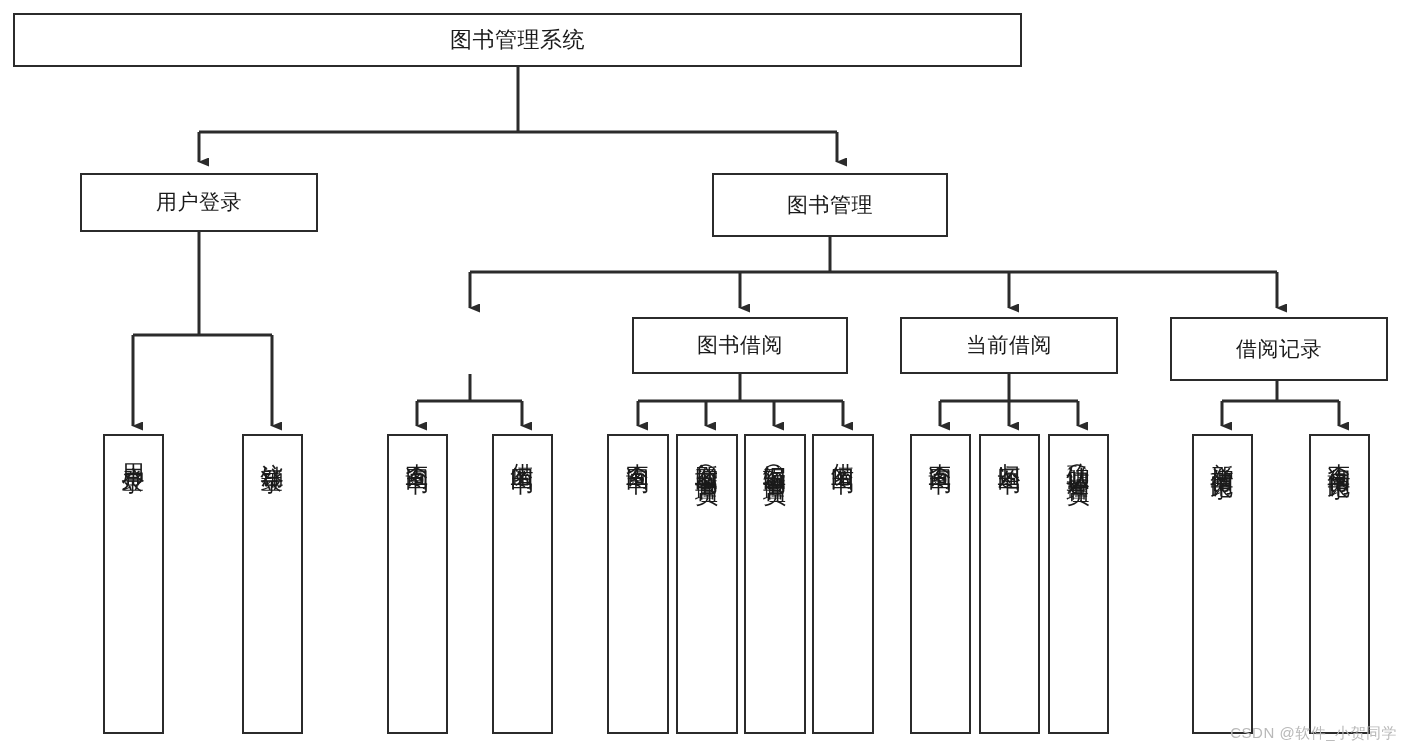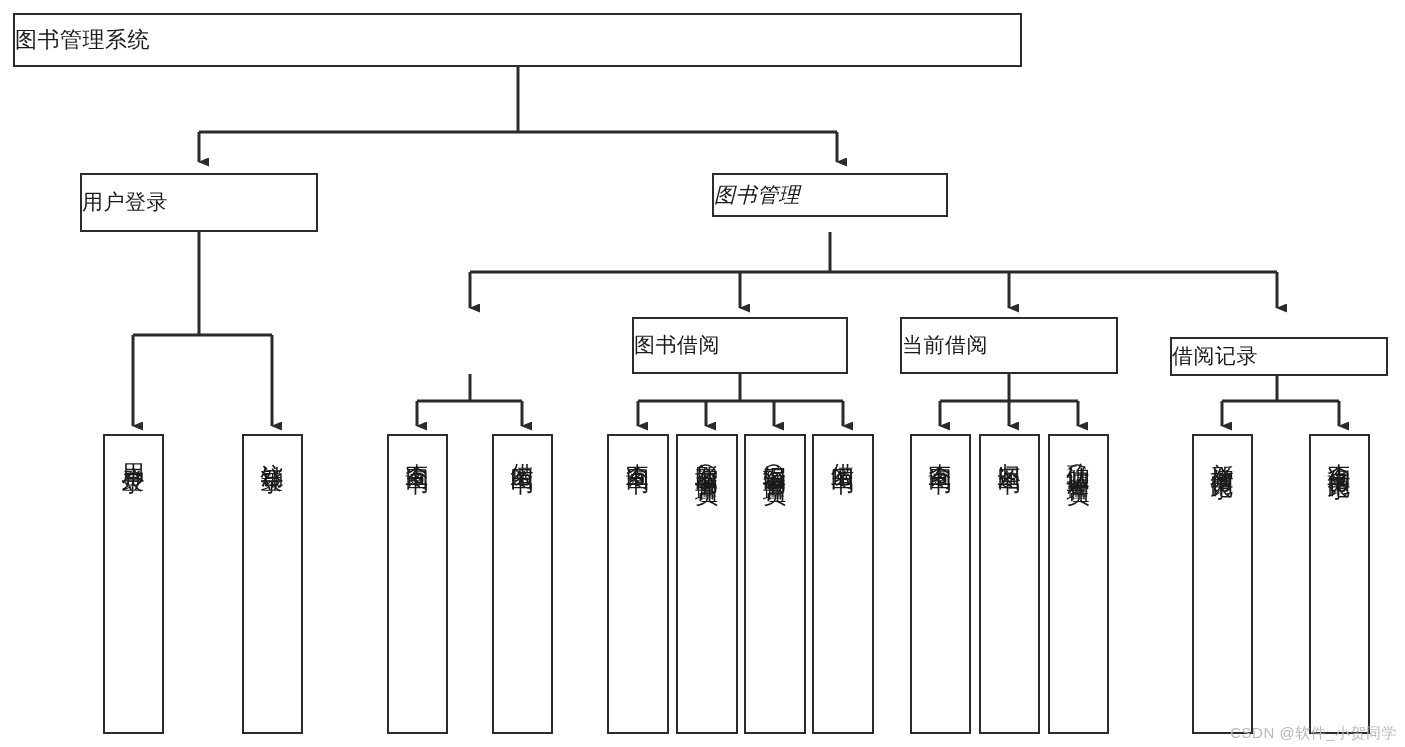--- a/index.html
+++ b/index.html
@@ -26,21 +26,21 @@
     height: 747px;
     pointer-events: none;
   }
   .node {
     position: absolute;
     box-sizing: border-box;
     background: #ffffff;
     border: 2px solid #2b2b2b;
     display: flex;
     align-items: center;
-    justify-content: flex-start;
+    justify-content: center;
     color: #1a1a1a;
     z-index: 2;
   }
   .node-label {
     display: block;
     text-align: center;
     line-height: 1.18;
     letter-spacing: 0.5px;
     white-space: pre-line;
   }
@@ -132,34 +132,34 @@
   </svg>
 
   <div class="node h root" style="left:13px; top:13px; width:1009px; height:54px;">
     <span class="node-label">图书管理系统</span>
   </div>
 
   <div class="node h" style="left:80px; top:173px; width:238px; height:59px;">
     <span class="node-label">用户登录</span>
   </div>
 
-  <div class="node h" style="left:712px; top:173px; width:236px; height:44px;font-style:italic;">
+  <div class="node h" style="left:712px; top:173px; width:236px; height:64px;">
     <span class="node-label">图书管理</span>
   </div>
 
 
   <div class="node h" style="left:900px; top:317px; width:218px; height:57px;">
     <span class="node-label">当前借阅</span>
   </div>
 
   <div class="node h" style="left:632px; top:317px; width:216px; height:57px;">
     <span class="node-label">图书借阅</span>
   </div>
 
-  <div class="node h" style="left:1170px; top:317px; width:218px; height:39px;margin-top:20px;">
+  <div class="node h" style="left:1170px; top:317px; width:218px; height:64px;">
     <span class="node-label">借阅记录</span>
   </div>
 
   <div class="node v" style="left:103px; top:434px; width:61px; height:300px;">
     <span class="node-label">用户登录</span>
   </div>
 
   <div class="node v" style="left:242px; top:434px; width:61px; height:300px;">
     <span class="node-label">注销登录</span>
   </div>

